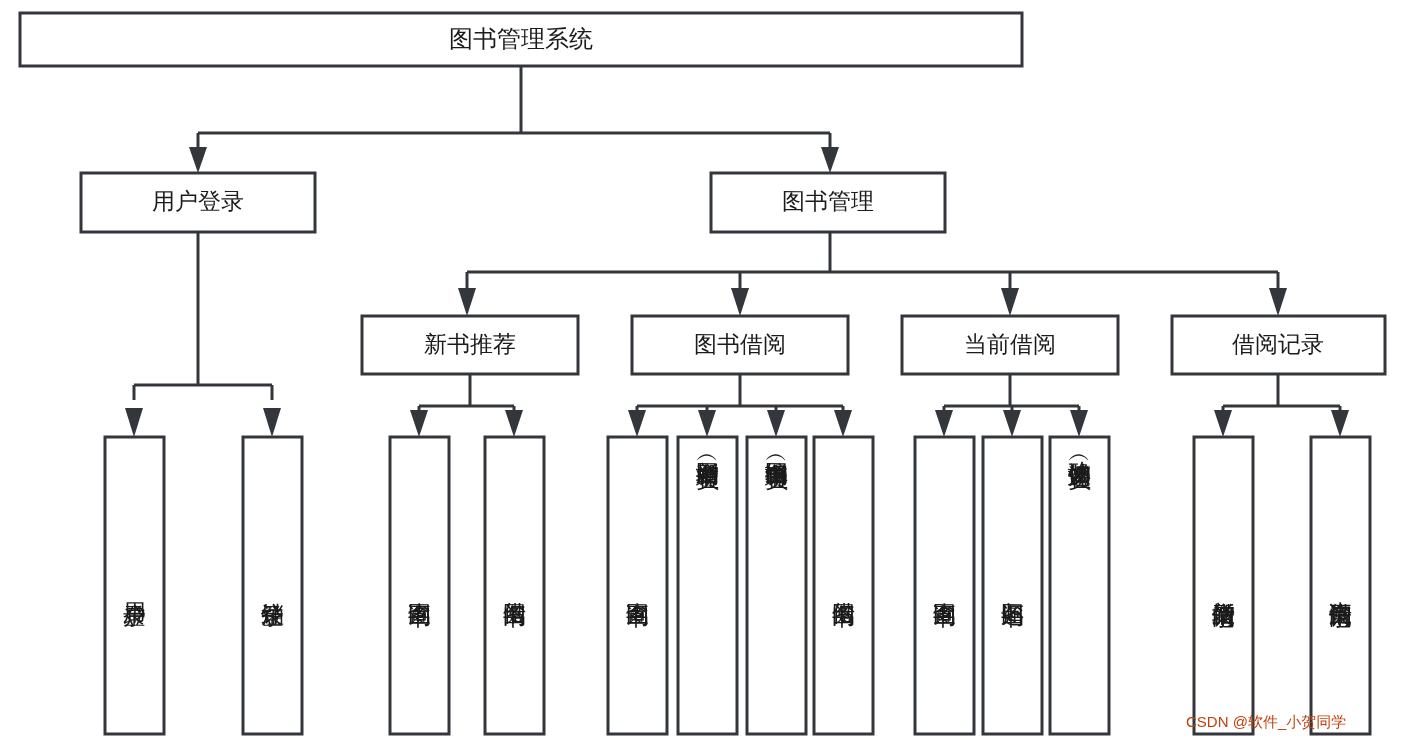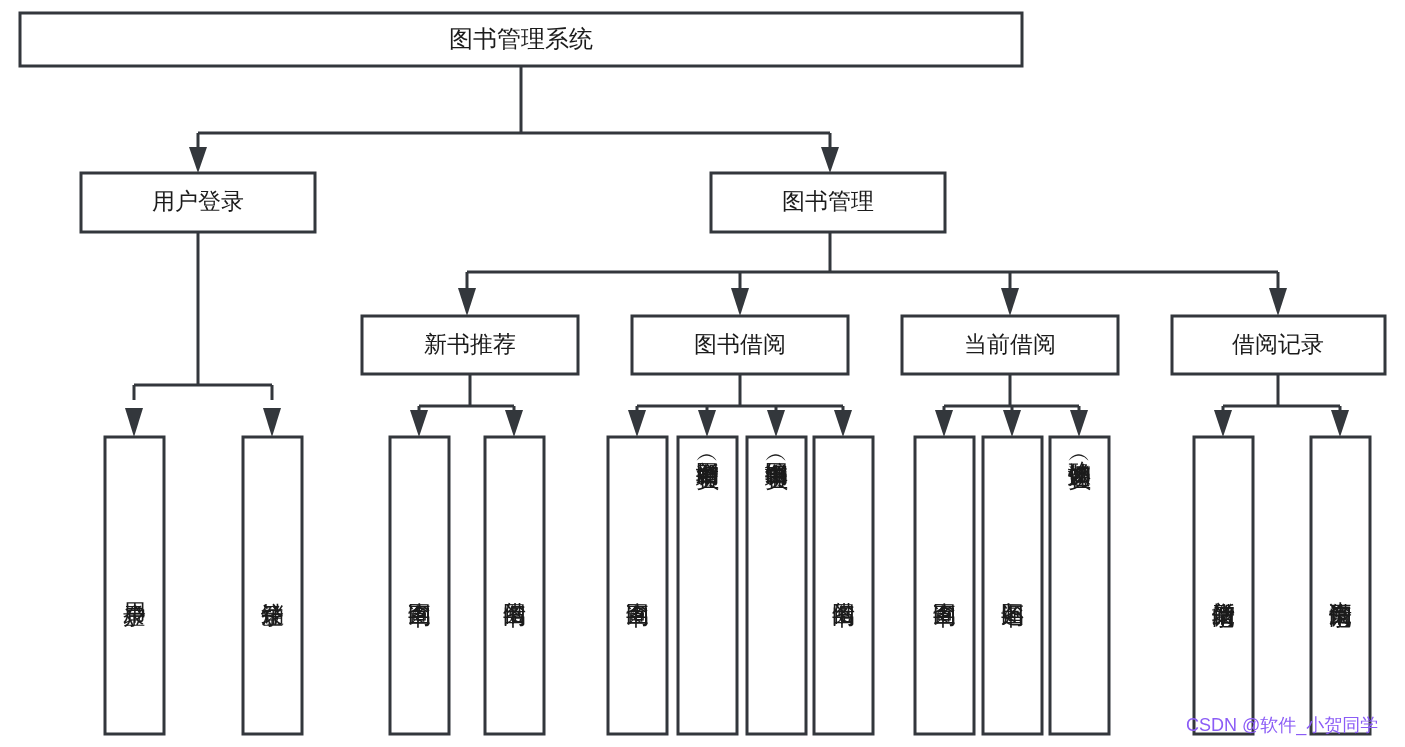--- a/index.html
+++ b/index.html
@@ -72,22 +72,22 @@
     line-height: 1;
     letter-spacing: 1px;
     color: #1b1b1b;
     white-space: nowrap;
   }
   .watermark {
     position: absolute;
     left: 1186px;
     top: 713px;
     font-family: "Liberation Sans", sans-serif;
-    font-size: 18px;
-    color: #8b5cf6;
+    font-size: 15px;
+    color: #c2410c;
     white-space: nowrap;
     user-select: none;
   }
 </style>
 </head>
 <body>
 
 <div id="diagram-root">
 
   <svg class="diagram-canvas" viewBox="0 0 1405 747">

